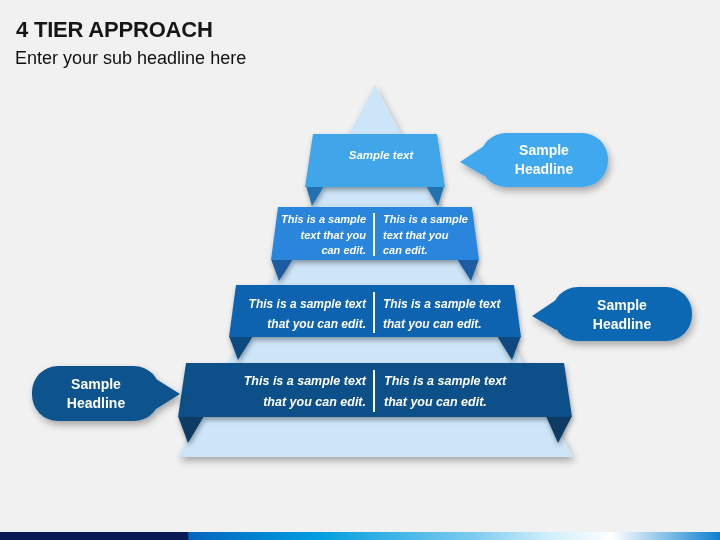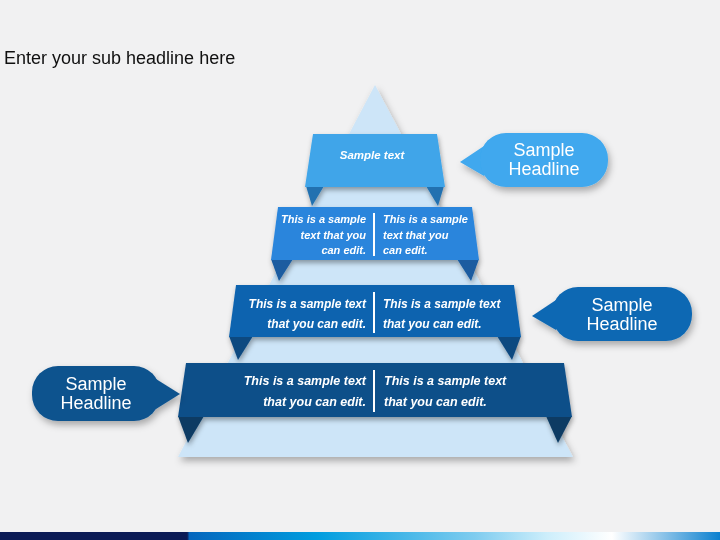--- a/index.html
+++ b/index.html
@@ -5,49 +5,50 @@
   html,body{margin:0;padding:0;background:#e4e4e6;}
   .slide{
     position:relative;width:720px;height:540px;background:#f1f1f2;
     overflow:hidden;font-family:"Liberation Sans",sans-serif;
   }
   .title{
     position:absolute;left:16px;top:17px;margin:0;
     font-size:22px;font-weight:800;color:#161616;letter-spacing:-0.2px;
   }
   .subtitle{
-    position:absolute;left:4px;top:48px;margin:0;
+    position:absolute;left:15px;top:48px;margin:0;
     font-size:18px;font-weight:400;color:#101010;
   }
   .diagram-svg{position:absolute;left:0;top:0;width:720px;height:540px;}
   .txt{position:absolute;color:#ffffff;}
   .banner-txt{font-style:italic;font-weight:bold;}
-  .t1{left:302px;top:146px;width:140px;text-align:center;font-size:11.5px;line-height:18px;}
+  .t1{left:311px;top:146px;width:140px;text-align:center;font-size:11.5px;line-height:18px;}
   .t2l{left:262px;top:212px;width:104px;text-align:right;font-size:11px;line-height:15.5px;}
   .t2r{left:383px;top:212px;width:104px;text-align:left;font-size:11px;line-height:15.5px;}
   .t3l{left:225px;top:294px;width:141px;text-align:right;font-size:12px;line-height:20px;}
   .t3r{left:383px;top:294px;width:141px;text-align:left;font-size:12px;line-height:20px;}
   .t4l{left:216px;top:371px;width:150px;text-align:right;font-size:12.5px;line-height:21px;}
   .t4r{left:384px;top:371px;width:150px;text-align:left;font-size:12.5px;line-height:21px;}
-  .callout-txt{font-weight:normal;font-size:18px;line-height:19px;text-align:center;}
+  .callout-txt{font-weight:bold;font-size:14px;line-height:19px;text-align:center;}
   .c1{left:480px;top:141px;width:128px;}
   .c2{left:552px;top:296px;width:140px;}
   .c3{left:32px;top:375px;width:128px;}
   .accent-bar{
     position:absolute;left:0;bottom:0;width:720px;height:8px;
     background:linear-gradient(90deg,
       #0b1a55 0%, #0b1a55 26%, #0566bd 26.3%, #009ddf 44%,
       #7fccef 66%, #cdeefb 76%, #ffffff 85%, #0b80cf 100%);
   }
 </style>
 </head>
 <body>
 
 <div class="slide">
 
+  <h1 class="title">4 TIER APPROACH</h1>
   <p class="subtitle">Enter your sub headline here</p>
 
   <svg class="diagram-svg" viewBox="0 0 720 540">
     <defs>
       <filter id="shadowSm" x="-30%" y="-30%" width="160%" height="180%">
         <feDropShadow dx="1" dy="3" stdDeviation="2.5" flood-color="#000000" flood-opacity="0.35"></feDropShadow>
       </filter>
       <filter id="shadowLg" x="-30%" y="-30%" width="160%" height="180%">
         <feDropShadow dx="2" dy="4" stdDeviation="3.5" flood-color="#000000" flood-opacity="0.3"></feDropShadow>
       </filter>

